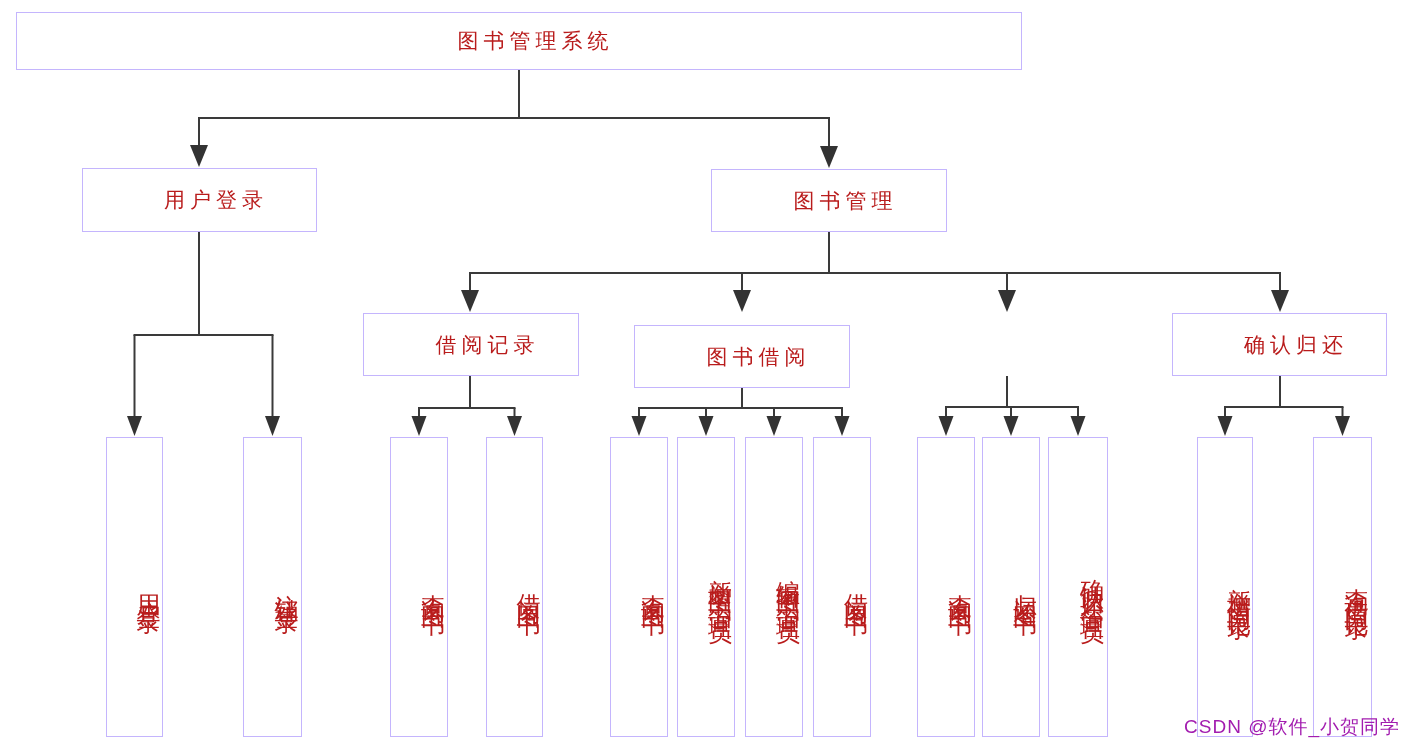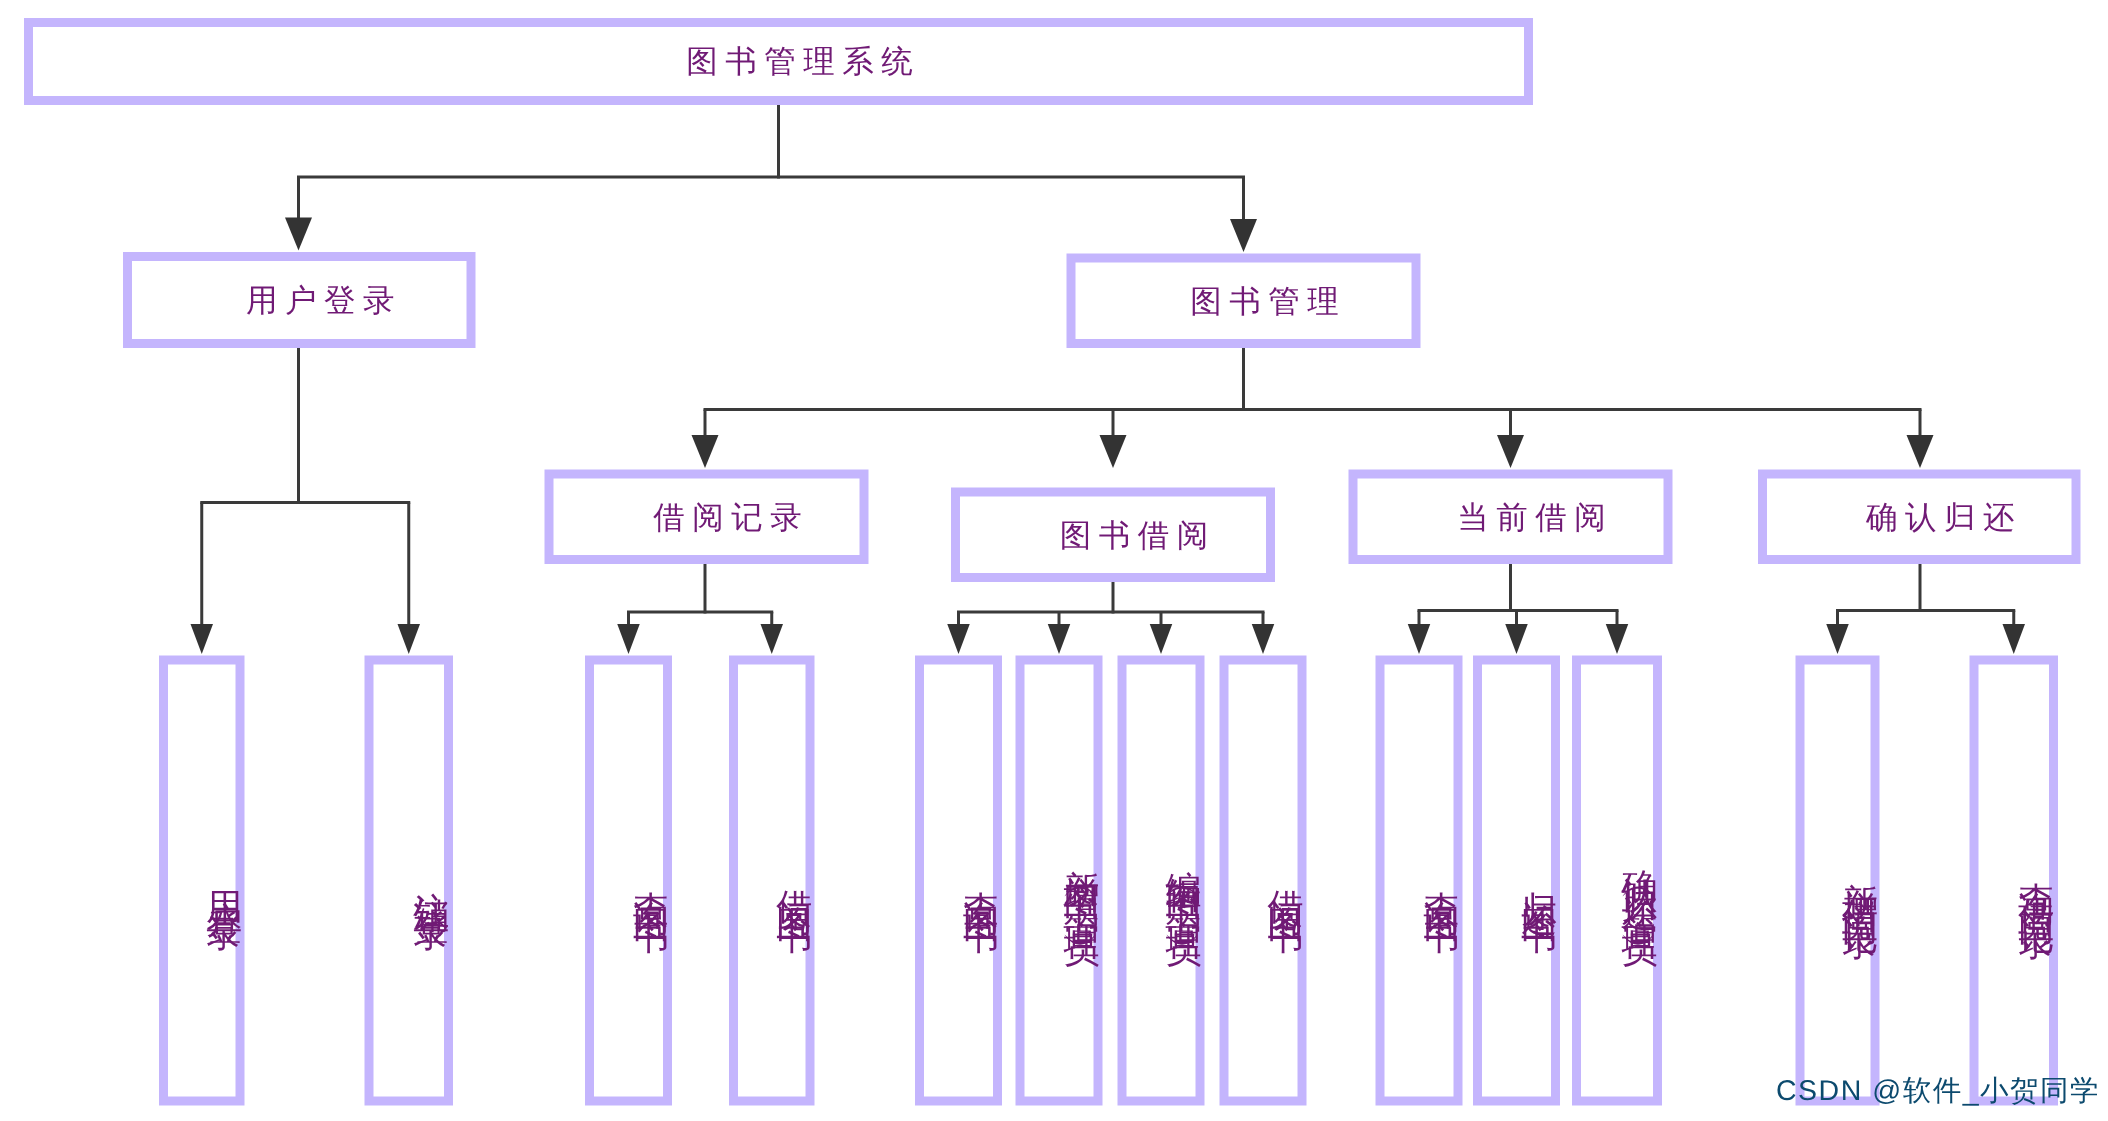--- a/index.html
+++ b/index.html
@@ -9,44 +9,44 @@
     background:#ffffff;
     font-family:"Liberation Sans", "DejaVu Sans", sans-serif;
     overflow:hidden;
   }
   svg.wires { position:absolute; left:0; top:0; z-index:0; }
   svg.wires line { stroke:#3a3a3a; stroke-width:2; }
   svg.wires polygon { fill:#333333; }
   .box {
     position:absolute;
     box-sizing:border-box;
-    border:6px solid #c4b5fd;
+    border:1px solid #c4b5fd;
     background:#ffffff;
     display:flex;
     align-items:center;
     justify-content:center;
-    color:#701a75;
+    color:#b91c1c;
     z-index:1;
     padding-left:28px;
   }
   .hbox { font-size:21px; letter-spacing:5px; white-space:nowrap; }
   .hbox span { margin-left:5px; } 
   .vbox .vtext {
     writing-mode:vertical-rl;
     font-size:24px;
     letter-spacing:6px;
     line-height:1;
     white-space:nowrap;
   }
   .watermark {
     position:absolute;
     right:5px;
     bottom:7px;
     z-index:3;
-    color:#0c4a6e;
+    color:#a21caf;
     font-size:19px;
     letter-spacing:1px;
     white-space:nowrap;
   }
 </style>
 </head>
 <body>
 
 <div class="canvas">
 
@@ -136,23 +136,20 @@
   <div class="box hbox" style="left:711px; top:169px; width:236px; height:63px;align-items:center;">
     <span>图书管理</span>
   </div>
 
   <div class="box hbox" style="left:363px; top:313px; width:216px; height:63px;">
     <span>借阅记录</span>
   </div>
   <div class="box hbox" style="left:634px; top:313px; width:216px; height:63px;margin-top:12px;">
     <span>图书借阅</span>
   </div>
-  <div class="box hbox" style="left:899px; top:313px; width:216px; height:63px;">
-    <span>当前借阅</span>
-  </div>
   <div class="box hbox" style="left:1172px; top:313px; width:215px; height:63px;">
     <span>确认归还</span>
   </div>
 
   <div class="box vbox" style="left:106px; top:437px; width:57px; height:300px;">
     <span class="vtext">用户登录</span>
   </div>
   <div class="box vbox" style="left:243px; top:437px; width:59px; height:300px;">
     <span class="vtext">注销登录</span>
   </div>

